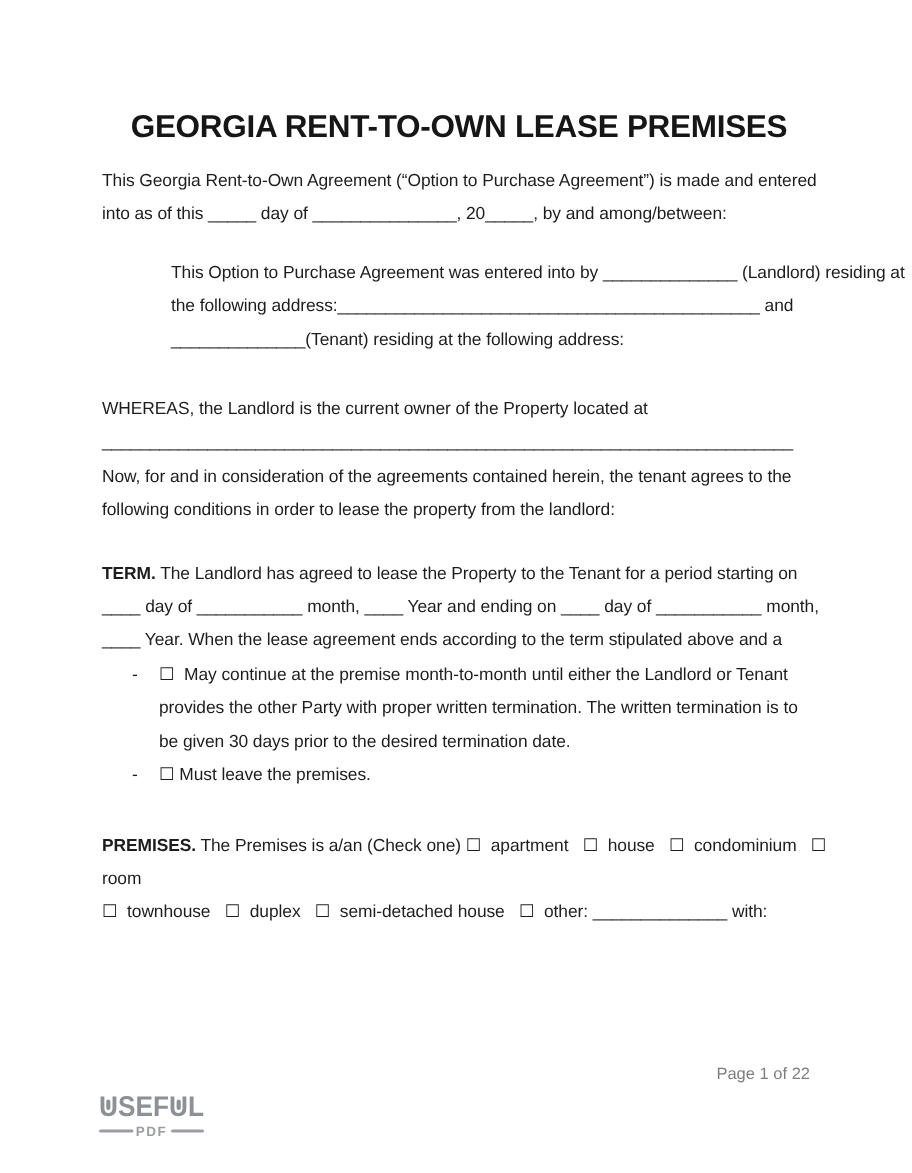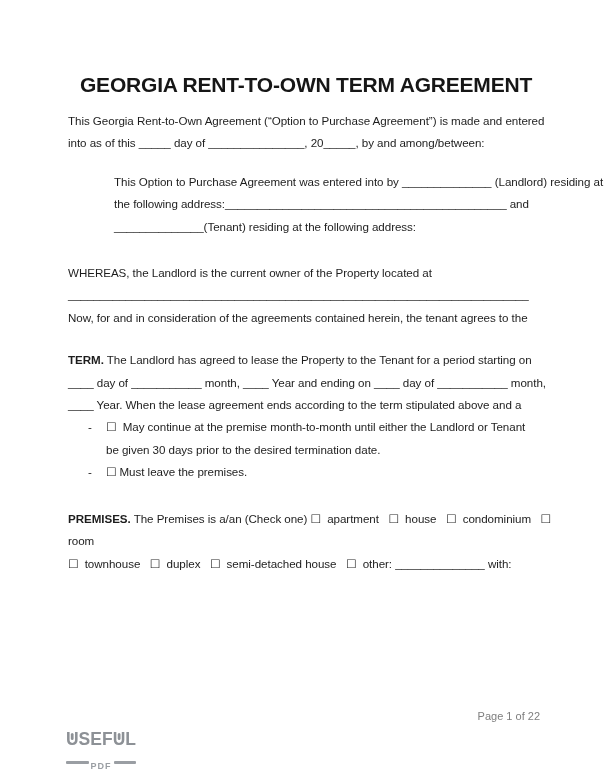--- a/index.html
+++ b/index.html
@@ -85,22 +85,23 @@
     top: 3.5px;
     left: 50%;
     transform: translateX(-50%);
     width: 3.5px;
     height: 7px;
     background: #8d9196;
     border-radius: 2px;
   }
   .brand-sub {
     display: flex;
+    align-items: center;
     gap: 2px;
-    margin-top: 12px;
+    margin-top: 0px;
     width: 70px;
   }
   .brand-sub .hl {
     flex: 1;
     height: 2.5px;
     background: #9a9ea3;
     border-radius: 1px;
   }
   .brand-sub .pdf-text {
     font-size: 9px;
@@ -109,49 +110,54 @@
     letter-spacing: 1px;
     line-height: 10px;
   }
 </style>
 </head>
 <body>
 
 <div class="page">
   <div class="content">
 
-    <div class="doc-title">GEORGIA RENT-TO-OWN TERM AGREEMENT</div>
+    <div class="doc-title">GEORGIA RENT-TO-OWN LEASE PREMISES</div>
 
     <div class="para mb-intro">
       <div class="line">This Georgia Rent-to-Own Agreement (“Option to Purchase Agreement”) is made and entered</div>
       <div class="line">into as of this _____ day of _______________, 20_____, by and among/between:</div>
     </div>
 
     <div class="para mb-parties">
       <div class="line">This Option to Purchase Agreement was entered into by ______________ (Landlord) residing at</div>
       <div class="line">the following address:____________________________________________ and</div>
       <div class="line">______________(Tenant) residing at the following address:</div>
     </div>
 
     <div class="para mb-whereas">
       <div class="line">WHEREAS, the Landlord is the current owner of the Property located at</div>
       <div class="line">________________________________________________________________________</div>
       <div class="line">Now, for and in consideration of the agreements contained herein, the tenant agrees to the</div>
+      <div class="line">following conditions in order to lease the property from the landlord:</div>
     </div>
 
     <div class="para">
       <div class="line"><span class="b">TERM.</span><span> The Landlord has agreed to lease the Property to the Tenant for a period starting on</span></div>
       <div class="line">____ day of ___________ month, ____ Year and ending on ____ day of ___________ month,</div>
       <div class="line">____ Year. When the lease agreement ends according to the term stipulated above and a</div>
     </div>
 
     <div class="bullets mb-premgap">
       <div class="bullet-row">
         <span class="bullet-marker">-</span>
         <span class="line">☐  May continue at the premise month-to-month until either the Landlord or Tenant</span>
+      </div>
+      <div class="bullet-row">
+        <span class="bullet-marker"></span>
+        <span class="line">provides the other Party with proper written termination. The written termination is to</span>
       </div>
       <div class="bullet-row">
         <span class="bullet-marker"></span>
         <span class="line">be given 30 days prior to the desired termination date.</span>
       </div>
       <div class="bullet-row">
         <span class="bullet-marker">-</span>
         <span class="line">☐ Must leave the premises.</span>
       </div>
     </div>

